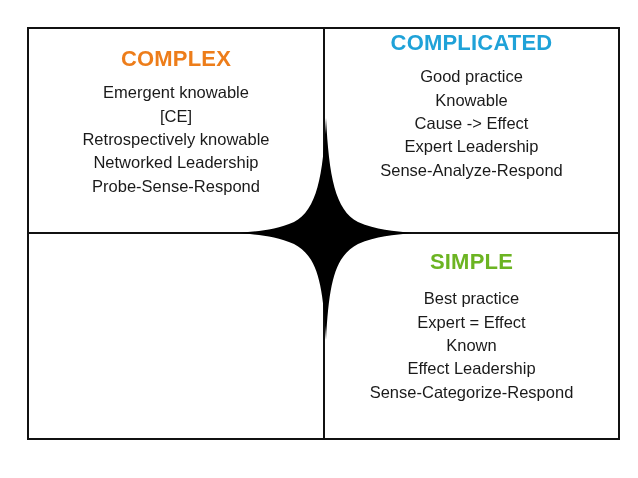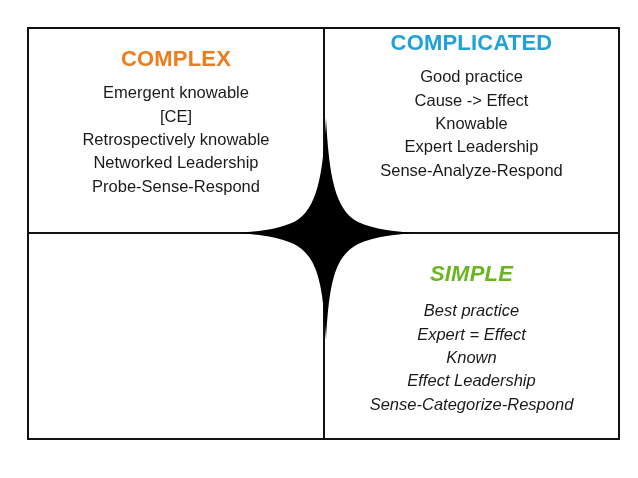--- a/index.html
+++ b/index.html
@@ -53,21 +53,21 @@
 
   
   .quadrant {
     position: absolute;
     box-sizing: border-box;
     text-align: center;
   }
   #quadrant-complex      { left: 29px;  top: 29px;  width: 294px; height: 203px; }
   #quadrant-complicated  { left: 325px; top: 29px;  width: 293px; height: 203px; }
   #quadrant-chaotic      { left: 29px;  top: 234px; width: 294px; height: 204px; }
-  #quadrant-simple       { left: 325px; top: 246px; width: 293px; height: 204px; font-style: italic; }
+  #quadrant-simple       { left: 325px; top: 234px; width: 293px; height: 204px; }
 
   .q-title {
     font-size: 22px;
     font-weight: bold;
     letter-spacing: 0.2px;
     line-height: 1.1;
     white-space: nowrap;
   }
   #quadrant-complex .q-title     { margin-top: 18px; color: #ED7D1A; }
   #quadrant-complicated .q-title { margin-top: 2px; color: #1FA2D8; }
@@ -110,22 +110,22 @@
       <div class="q-line">Retrospectively knowable</div>
       <div class="q-line">Networked Leadership</div>
       <div class="q-line">Probe-Sense-Respond</div>
     </div>
   </div>
 
   <div class="quadrant" id="quadrant-complicated">
     <div class="q-title">COMPLICATED</div>
     <div class="q-lines">
       <div class="q-line">Good practice</div>
+      <div class="q-line">Knowable</div>
       <div class="q-line">Cause -&gt; Effect</div>
-      <div class="q-line">Knowable</div>
       <div class="q-line">Expert Leadership</div>
       <div class="q-line">Sense-Analyze-Respond</div>
     </div>
   </div>
 
   <div class="quadrant" id="quadrant-chaotic"></div>
 
   <div class="quadrant" id="quadrant-simple">
     <div class="q-title">SIMPLE</div>
     <div class="q-lines">

